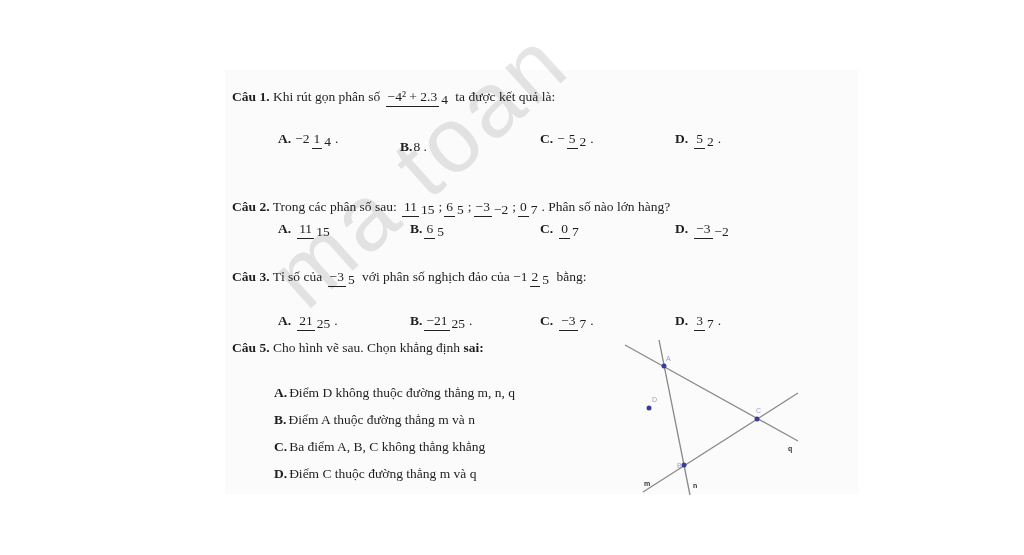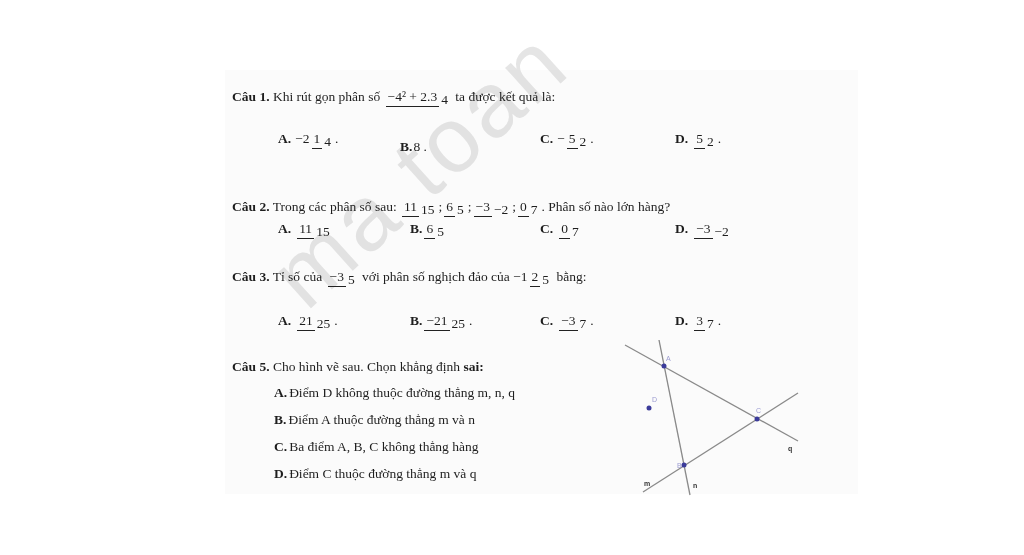--- a/index.html
+++ b/index.html
@@ -136,33 +136,33 @@
       <span class="den">7</span>
     </span><span>.</span>
 </div>
 <div class="abs" style="left:675px; top:314px;">
   <span class="opt-label">D.</span><span class="frac">
       <span class="num">3</span>
       <span class="den">7</span>
     </span><span>.</span>
 </div>
 
-<div class="abs" style="left:232px; top:360px;">
+<div class="abs" style="left:232px; top:341px;">
   <b>Câu 5.</b>
   <span>Cho hình vẽ sau. Chọn khẳng định</span>
   <b>sai:</b>
 </div>
 <div class="abs" style="left:274px; top:386px;text-align:center;">
   <span class="opt-label" style="margin-right:2px">A.</span><span>Điểm D không thuộc đường thẳng m, n, q</span>
 </div>
 <div class="abs" style="left:274px; top:413px;">
   <span class="opt-label" style="margin-right:2px">B.</span><span>Điểm A thuộc đường thẳng m và n</span>
 </div>
 <div class="abs" style="left:274px; top:440px;">
-  <span class="opt-label" style="margin-right:2px">C.</span><span>Ba điểm A, B, C không thẳng hàng</span>
+  <span class="opt-label" style="margin-right:2px">C.</span><span>Ba điểm A, B, C không thẳng khẳng</span>
 </div>
 <div class="abs" style="left:274px; top:467px;text-align:right;">
   <span class="opt-label" style="margin-right:2px">D.</span><span>Điểm C thuộc đường thẳng m và q</span>
 </div>
 
 <svg class="diagram" width="200" height="160" viewBox="0 0 200 160">
 
   <line x1="5" y1="5" x2="178" y2="101" stroke="#8a8a8a" stroke-width="1.3"></line>
 
   <line x1="38" y1="-5" x2="70" y2="155" stroke="#8a8a8a" stroke-width="1.3"></line>

